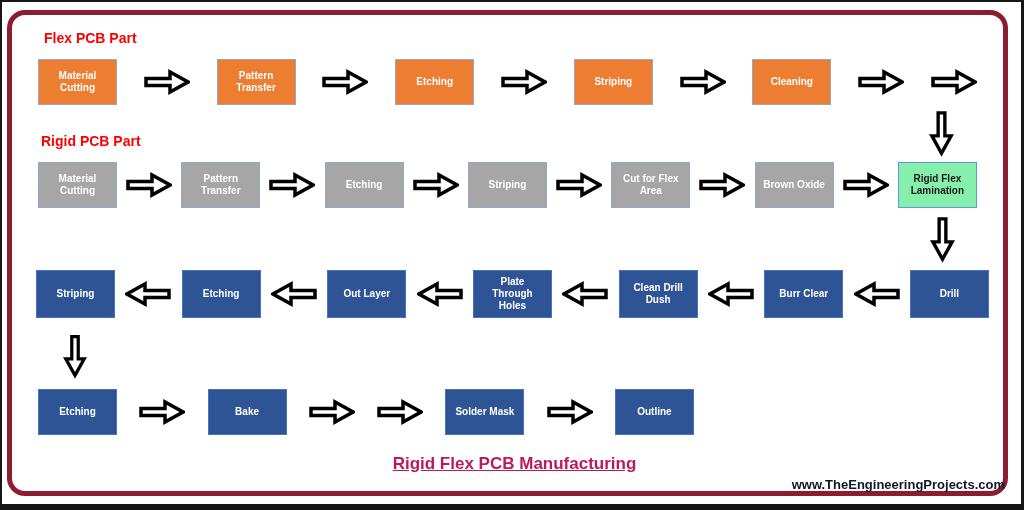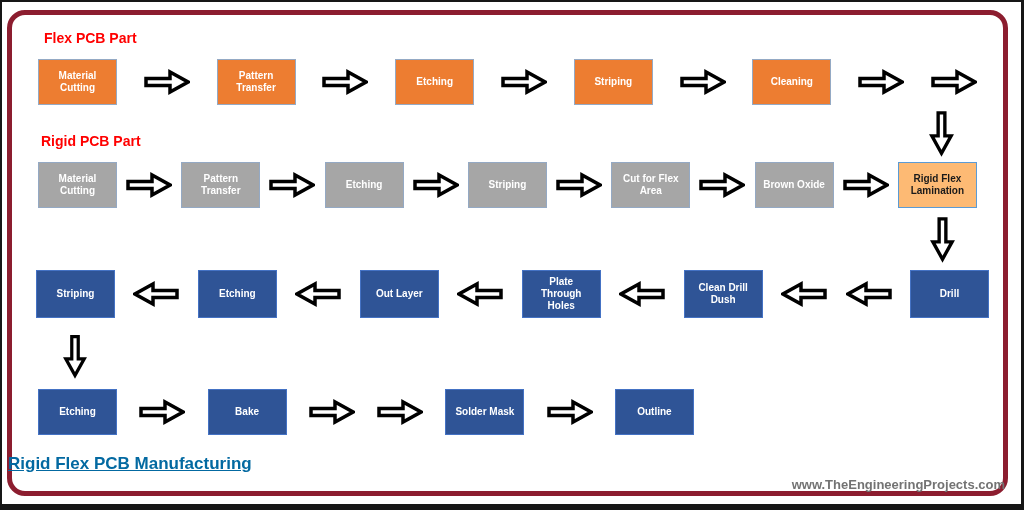--- a/index.html
+++ b/index.html
@@ -52,39 +52,39 @@
     box-sizing: border-box;
     padding: 0 5px;
     font-size: 10px;
     line-height: 1.2;
     font-weight: bold;
     color: #ffffff;
   }
   .box.orange { background: #ED7D31; border: 1px solid #94A9C4; }
   .box.gray   { background: #A6A6A6; border: 1px solid #94A9C4; }
   .box.blue   { background: #2F5496; border: 1px solid #4472C4; }
-  .box.yellow { background: #fdba74; border: 1px solid #5B9BD5; color: #1a1a1a; }
+  .box.yellow { background: #86efac; border: 1px solid #5B9BD5; color: #1a1a1a; }
   .harrow { flex: none; display: block; }
   .vconn { position: absolute; }
   #page-title {
     position: absolute;
     left: 0; right: 0;
     top: 452px;
-    text-align: left;
-    color: #0369a1;
+    text-align: center;
+    color: #be185d;
     font-size: 17px;
     font-weight: bold;
     text-decoration: underline;
     margin-left: 6px;
   }
   #website-link {
     position: absolute;
     right: 16px;
     top: 475px;
-    color: #737373;
+    color: #0f172a;
     font-size: 13px;
     font-weight: bold;
   }
 </style>
 </head>
 <body>
 
 <div id="canvas">
   <div id="page-border"></div>
 
@@ -172,20 +172,21 @@
         <path d="M44 9.5 H20 V3 L2 13 L20 23 V16.5 H44 Z" fill="#ffffff" stroke="#000000" stroke-width="3.5" stroke-linejoin="miter"></path>
       </svg>
       <div class="box blue">Plate Through Holes</div>
       <svg class="harrow" width="46" height="26" viewBox="0 0 46 26">
         <path d="M44 9.5 H20 V3 L2 13 L20 23 V16.5 H44 Z" fill="#ffffff" stroke="#000000" stroke-width="3.5" stroke-linejoin="miter"></path>
       </svg>
       <div class="box blue">Clean Drill Dush</div>
       <svg class="harrow" width="46" height="26" viewBox="0 0 46 26">
         <path d="M44 9.5 H20 V3 L2 13 L20 23 V16.5 H44 Z" fill="#ffffff" stroke="#000000" stroke-width="3.5" stroke-linejoin="miter"></path>
       </svg>
+      <div class="box blue">Burr Clear</div>
       <svg class="harrow" width="46" height="26" viewBox="0 0 46 26">
         <path d="M44 9.5 H20 V3 L2 13 L20 23 V16.5 H44 Z" fill="#ffffff" stroke="#000000" stroke-width="3.5" stroke-linejoin="miter"></path>
       </svg>
       <div class="box blue">Drill</div>
     </div>
 
   <div class="vconn" style="left:61px; top:330px;">
     <svg width="24" height="48" viewBox="0 0 26 46">
       <path d="M9.5 2 H16.5 V26 H23 L13 44 L3 26 H9.5 Z" fill="#ffffff" stroke="#000000" stroke-width="3.5" stroke-linejoin="miter"></path>
     </svg>

